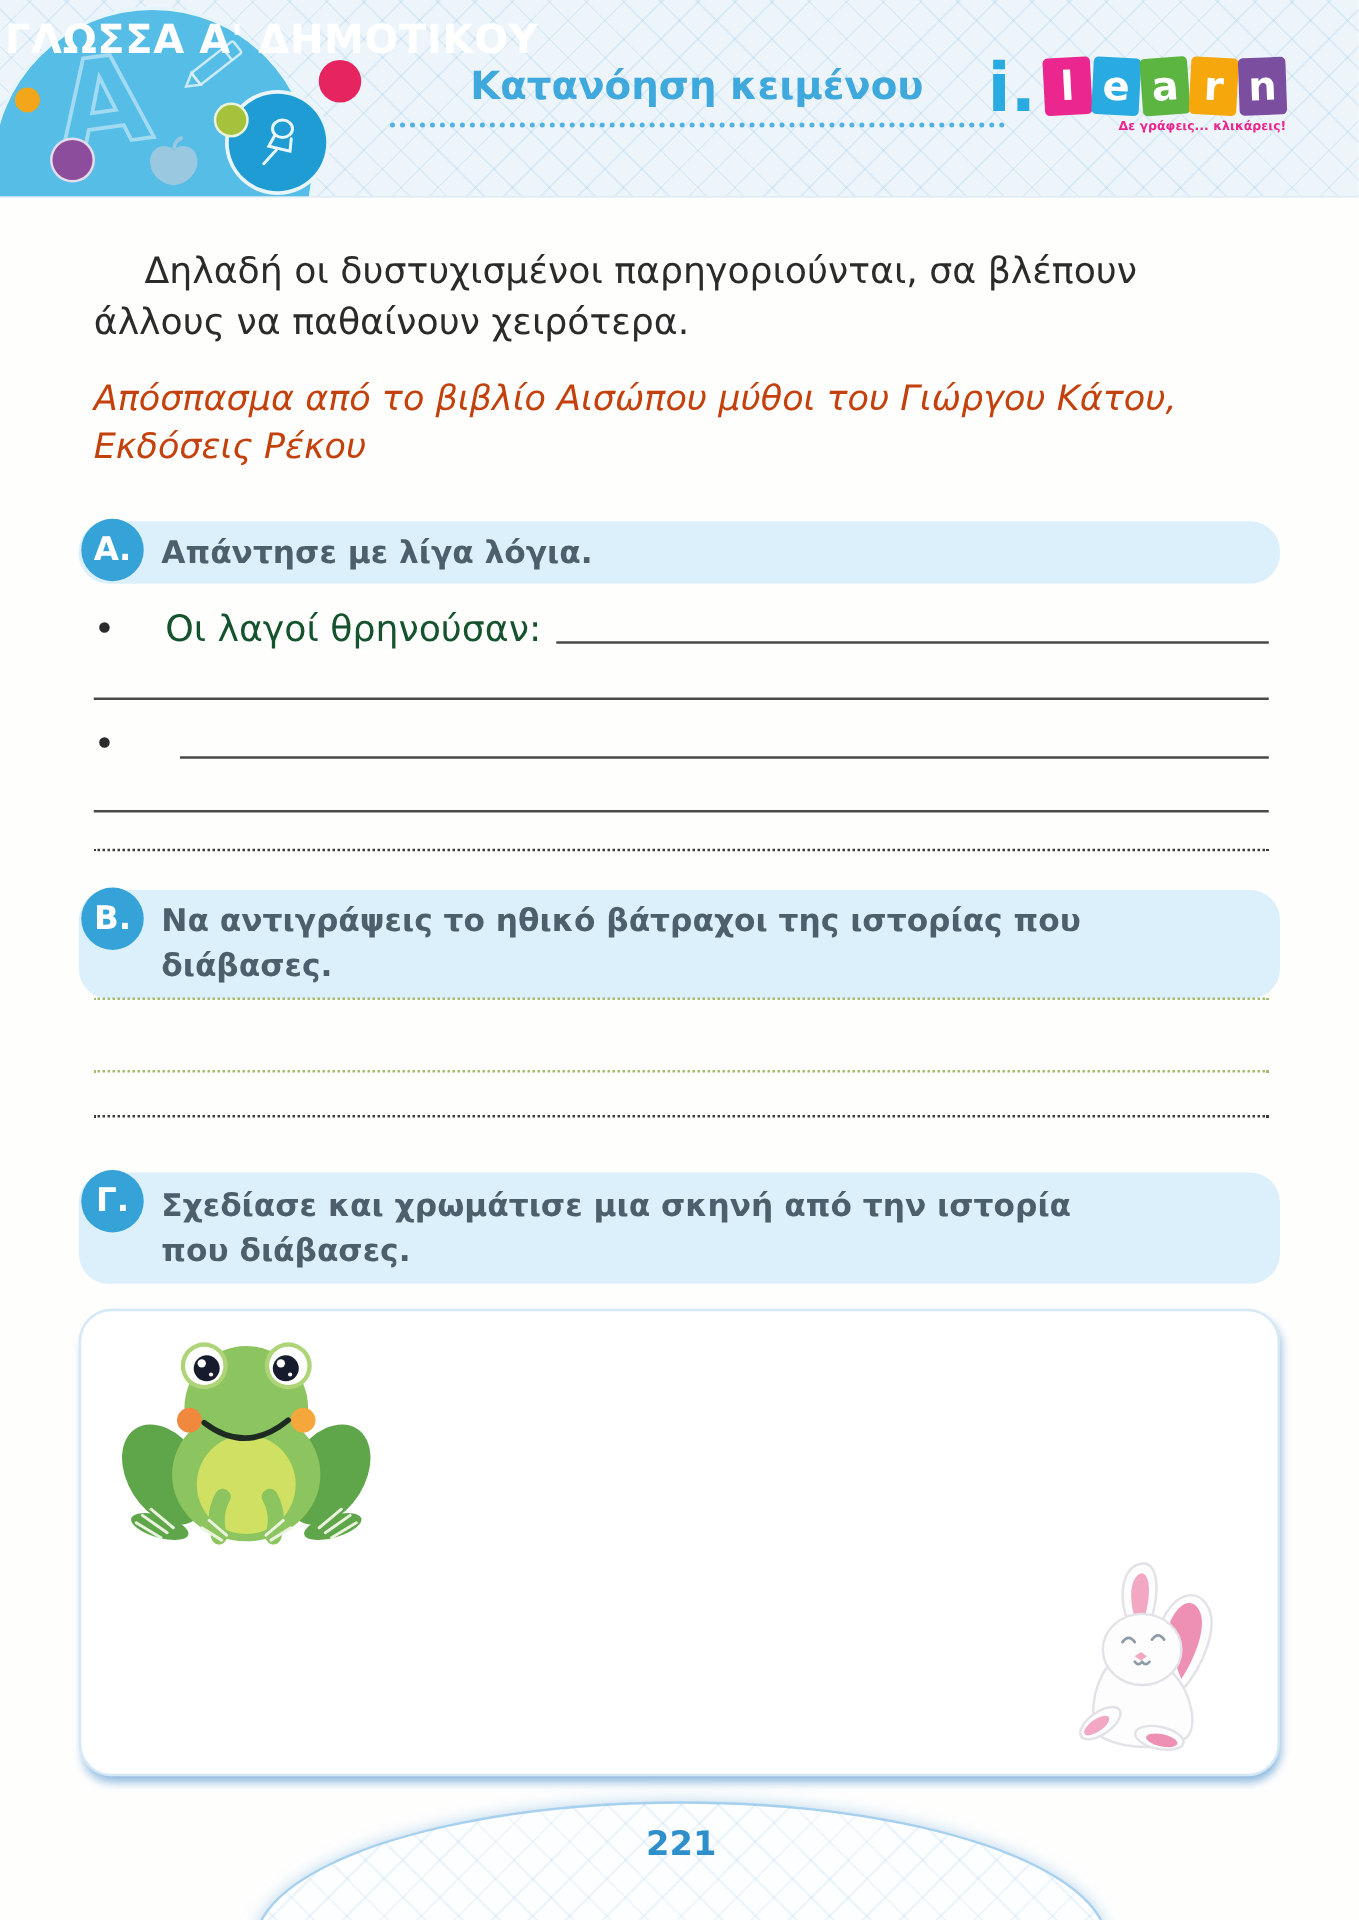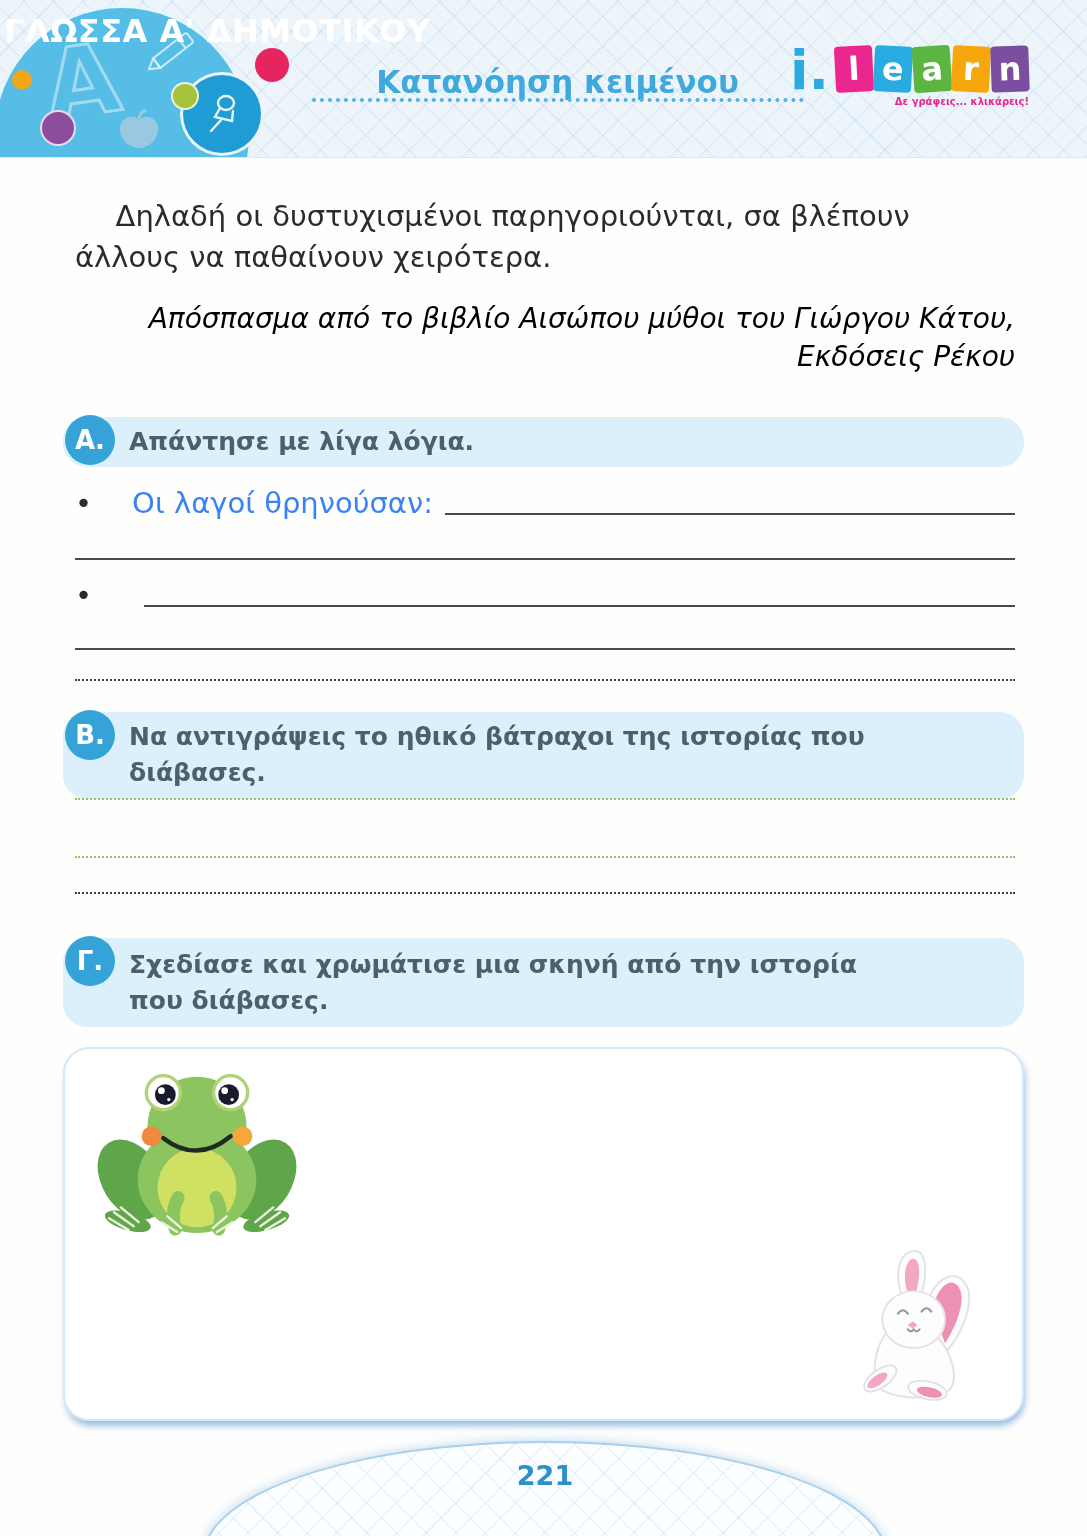--- a/index.html
+++ b/index.html
@@ -46,21 +46,21 @@
     border:3px solid rgba(255,255,255,.9);
     display:flex; align-items:center; justify-content:center;
   }
   .dot { position:absolute; border-radius:50%; }
   .dot-yellow  { left:12px;  top:70px;  width:20px; height:20px; background:#F2A71B; }
   .dot-purple  { left:40px;  top:110px; width:36px; height:36px; background:#8C4D9D; border:2px solid rgba(255,255,255,.8);}
   .dot-green   { left:171px; top:82px;  width:28px; height:28px; background:#A6C23C; border:2px solid rgba(255,255,255,.8); z-index:3;}
   .dot-crimson { left:255px; top:48px;  width:34px; height:34px; background:#E62560; }
 
   .page-title {
-    position:absolute; left:310px; top:64px; width:495px;
+    position:absolute; left:310px; top:51px; width:495px;
     text-align:center; color:#3FA8DC; font-size:31px; font-weight:bold;
   }
   .title-dots {
     position:absolute; left:312px; top:96px; width:492px; height:6px;
     border-bottom:4px dotted #4FB2E2;
   }
 
   
   .logo { position:absolute; right:58px; top:46px; text-align:right; }
   .logo-row { display:flex; align-items:flex-end; }
@@ -78,21 +78,21 @@
   .logo-tagline { margin-top:4px; font-size:10px; color:#EC268F; font-weight:bold; }
 
   
   .intro {
     position:absolute; left:75px; top:196px; width:945px;
     font-size:29px; line-height:1.4; color:#2B2B2B; text-indent:1.4em;
   }
   .attribution {
     position:absolute; left:75px; top:300px; width:940px;
     font-size:28px; font-style:italic; line-height:1.35;
-    text-align:right; color:#000000;
+    text-align:left; color:#c2410c;
   }
 
   
   .banner {
     position:absolute; left:63px; width:961px; min-height:46px;
     background:#DCF0FB; border-radius:24px;
   }
   .banner .circ {
     position:absolute; left:2px; top:-2px; width:50px; height:50px;
     background:#35A3D7; border-radius:50%;
@@ -104,21 +104,21 @@
     color:#4D5E6C; font-size:25px; font-weight:bold; line-height:1.45;
   }
   .banner-a { top:417px; }
   .banner-b { top:712px; }
   .banner-c { top:938px; min-height:88px; }
   .banner-c .btxt { padding-right:140px; padding-top:9px; }
 
   
   .q-row { position:absolute; left:75px; width:940px; display:flex; align-items:flex-end; }
   .q-row .bullet { font-size:29px; color:#2B2B2B; margin-right:40px; line-height:1.2; }
-  .q-row .q-label { font-size:29px; color:#3b82f6; white-space:nowrap; line-height:1.2; }
+  .q-row .q-label { font-size:29px; color:#14532d; white-space:nowrap; line-height:1.2; }
   .q-row .fill { flex:1; margin-left:12px; margin-bottom:6px; border-bottom:2.5px solid #4A4A4A; }
   .q1 { top:486px; }
   .q2 { top:578px; }
 
   .rule       { position:absolute; left:75px; width:940px; height:0; }
   .rule-solid { border-bottom:2.5px solid #4A4A4A; }
   .rule-dotsK { border-bottom:2.5px dotted #3C3C3C; }
   .rule-dotsG { border-bottom:2.5px dotted #A3BC6B; }
   .r1 { top:558px; } .r2 { top:648px; } .r3 { top:679px; }
   .r4 { top:798px; } .r5 { top:856px; } .r6 { top:892px; }

